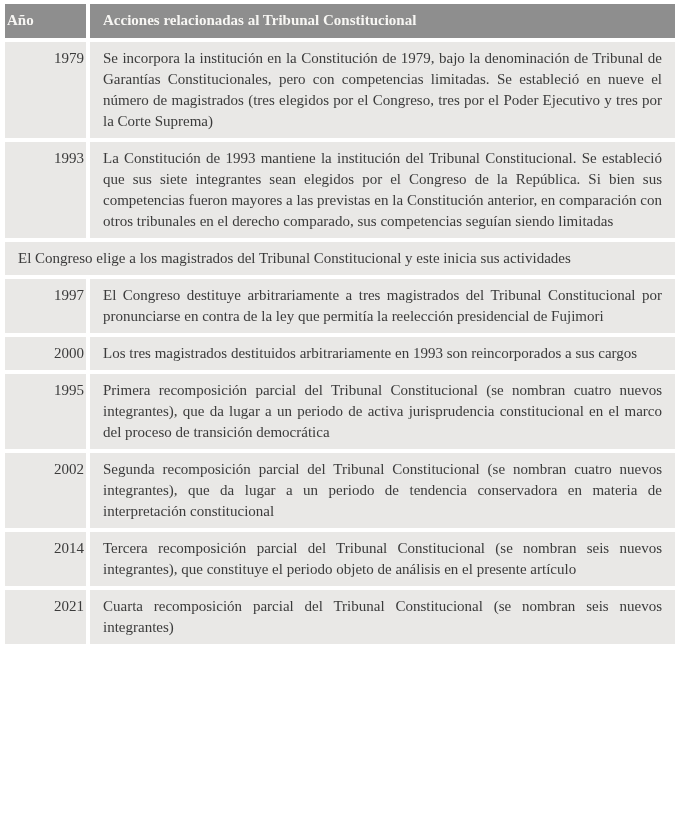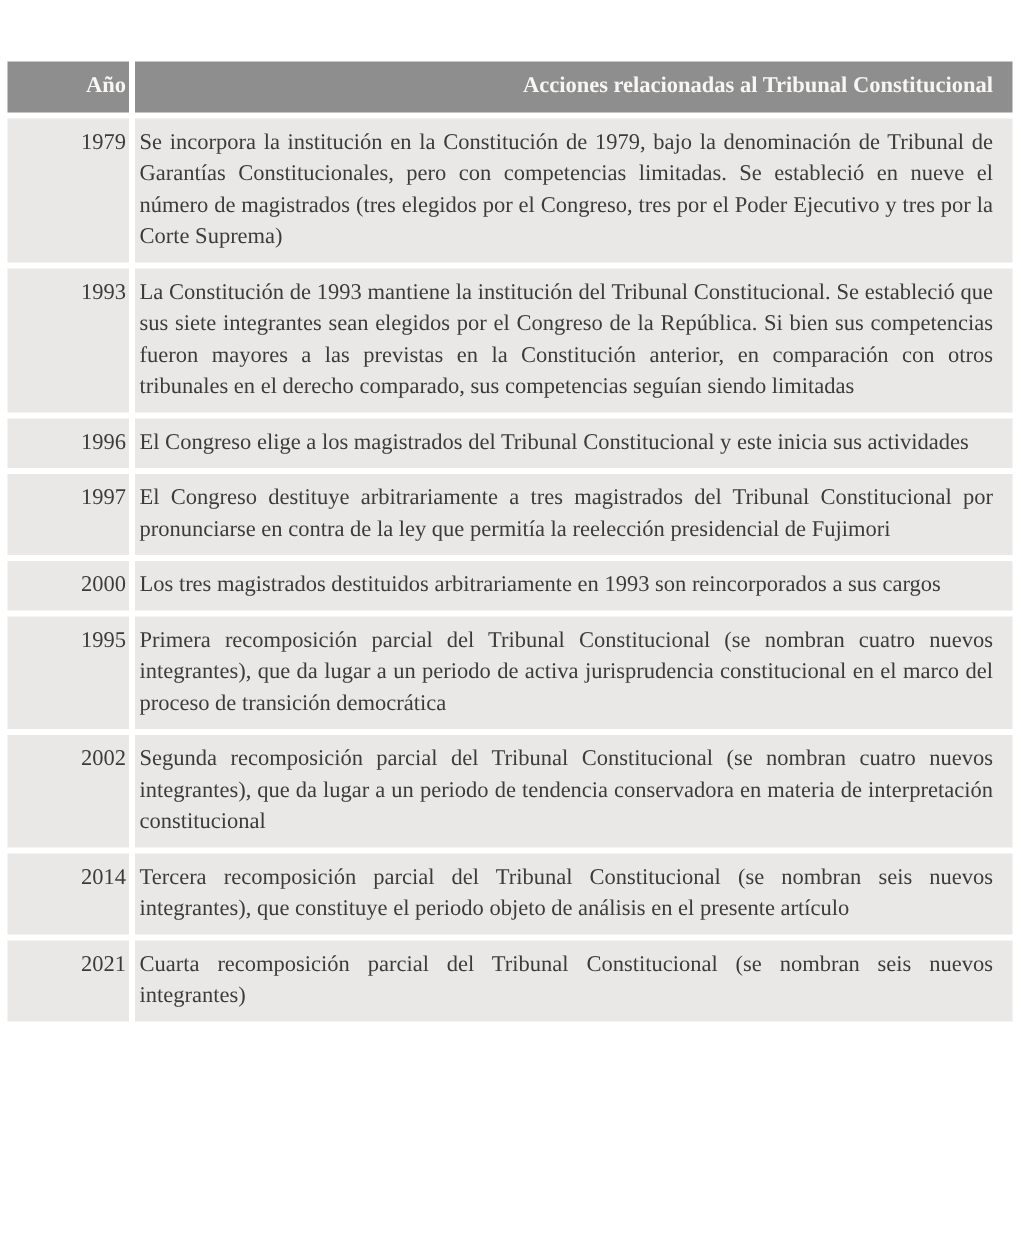--- a/index.html
+++ b/index.html
@@ -39,33 +39,32 @@
       line-height: 21px;
     }
     .year-cell {
       flex: 0 0 81px;
       text-align: right;
       padding: 6px 2px 0 2px;
     }
     .action-cell {
       flex: 1 1 auto;
       text-align: justify;
-      padding: 6px 13px 6px 3px;
+      padding: 6px 13px 6px 13px;
       hyphens: auto;
       -webkit-hyphens: auto;
     }
     .header-row .cell {
       background: var(--header-bg, #8e8e8e);
       color: var(--header-text, #f7f6f3);
       font-weight: bold;
-      text-align: right;
+      text-align: left;
       padding-top: 6px;
       padding-bottom: 7px;
       hyphens: none;
-      margin-top: 37px;
     }
   </style>
 </head>
 <body>
 
 <div class="page">
   <div class="tbl">
     <div class="row header-row">
       <div class="cell year-cell">Año</div>
       <div class="cell action-cell">Acciones relacionadas al Tribunal Constitucional</div>
@@ -77,21 +76,20 @@
   </div>
 
 
 
   <div class="row body-row">
     <div class="cell year-cell">1993</div>
     <div class="cell action-cell">La Constitución de 1993 mantiene la institución del Tribunal Constitucional. Se estableció que sus siete integrantes sean elegidos por el Congreso de la República. Si bien sus competencias fueron mayores a las previstas en la Constitución anterior, en comparación con otros tribunales en el derecho comparado, sus competencias seguían siendo limitadas</div>
   </div>
 
   <div class="row body-row">
-    <div class="cell year-cell">1996</div>
     <div class="cell action-cell">El Congreso elige a los magistrados del Tribunal Constitucional y este inicia sus actividades</div>
   </div>
 
   <div class="row body-row">
     <div class="cell year-cell">1997</div>
     <div class="cell action-cell">El Congreso destituye arbitrariamente a tres magistrados del Tribunal Constitucional por pronunciarse en contra de la ley que permitía la reelección presidencial de Fujimori</div>
   </div>
 
   <div class="row body-row">
     <div class="cell year-cell">2000</div>

